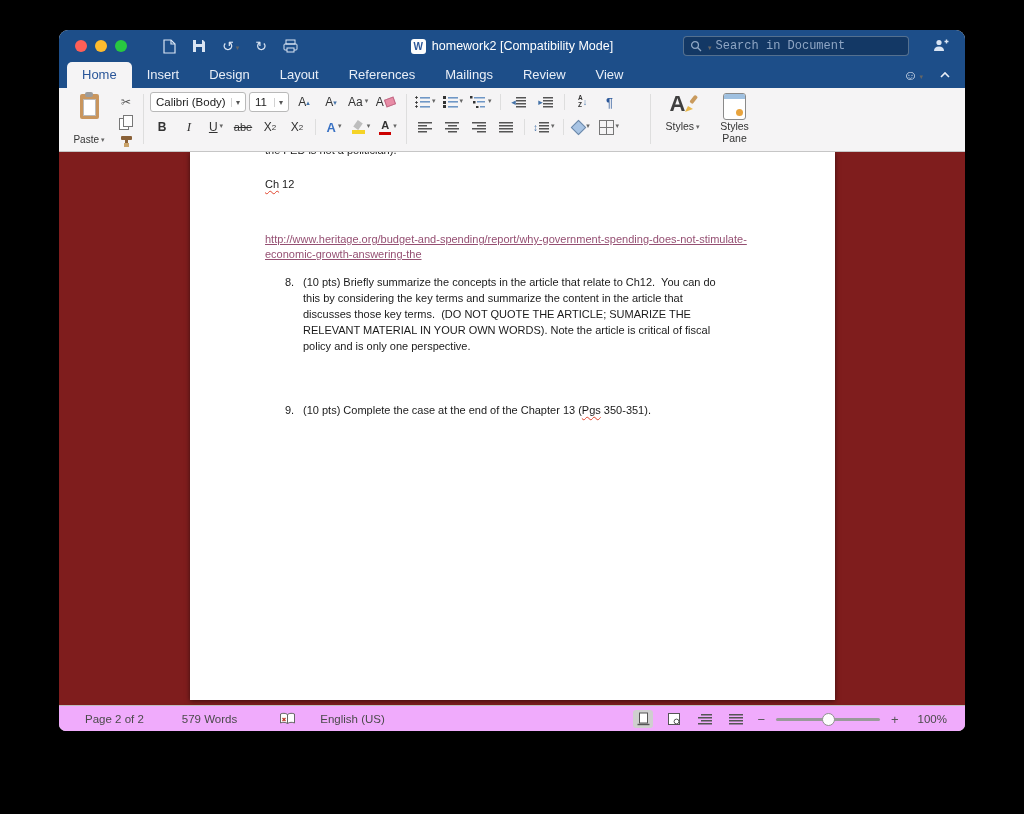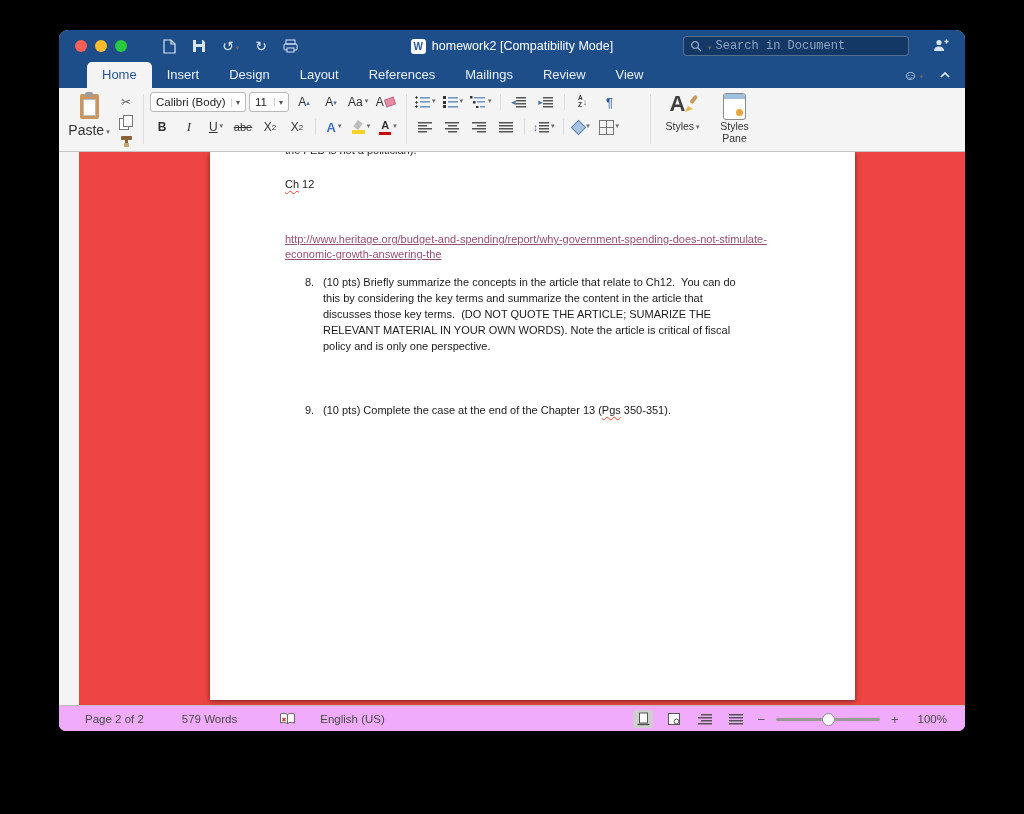--- a/index.html
+++ b/index.html
@@ -16,21 +16,21 @@
   .tb-title{position:absolute;left:0;right:0;top:0;bottom:0;display:flex;align-items:center;justify-content:center;
     gap:6px;pointer-events:none;}
   .word-badge{width:15px;height:15px;background:#fdfdfd;border-radius:3px;color:#2b579a;font-weight:bold;
     font-size:10px;display:flex;align-items:center;justify-content:center;}
   .title-text{color:#fff;font-size:12.5px;}
   .searchbox{position:absolute;right:56px;top:6px;width:226px;height:20px;background:rgba(9,30,58,.45);
     border:1px solid rgba(255,255,255,.28);border-radius:4px;display:flex;align-items:center;padding:0 6px;box-sizing:border-box;gap:4px;}
   .searchbox .ph{color:#8fa6c4;font-size:12px;font-family:Liberation Mono, monospace;}
   .share{position:absolute;right:16px;top:8px;}
   
-  .tabbar{height:26px;background:#1d4e89;display:flex;align-items:flex-end;padding-left:28px;position:relative;}
+  .tabbar{height:26px;background:#1d4e89;display:flex;align-items:flex-end;padding-left:8px;position:relative;}
   .tab{color:#e8eef7;font-size:13px;padding:0 15px;height:26px;line-height:26px;cursor:default;}
   .tab.active{background:#f5f4f5;color:#2a5699;border-radius:5px 5px 0 0;}
   .tab-right{position:absolute;right:14px;top:0;height:26px;display:flex;align-items:center;gap:16px;color:#e8eef7;}
   .smiley{font-size:14px;display:flex;align-items:center;}
   
   .ribbon{height:64px;background:#f5f4f5;border-bottom:1px solid #c6c6c6;display:flex;
     padding:3px 6px 0 8px;box-sizing:border-box;}
   .vsep{width:1px;background:#dedede;margin:3px 6px 7px;}
   .dd::after{content:"▾";font-size:7px;color:#666;margin-left:2px;display:inline-block;transform:translateY(-1px);}
   .tb{min-width:20px;height:20px;display:flex;align-items:center;justify-content:center;border-radius:3px;
@@ -38,21 +38,21 @@
   .row{display:flex;align-items:center;gap:3px;height:22px;margin-bottom:3px;}
   .combo{display:flex;align-items:center;background:#fff;border:1px solid #b9b9b9;border-radius:3px;height:20px;
     padding:0 5px;font-size:11.5px;color:#222;box-sizing:border-box;}
   .combo::after{content:"▾";font-size:8px;color:#555;border-left:1px solid #d2d2d2;padding-left:4px;margin-left:auto;}
   
   .g-clip{display:flex;gap:4px;}
   .paste-btn{display:flex;flex-direction:column;align-items:center;width:44px;padding-top:3px;cursor:default;}
   .clipboard{width:19px;height:25px;background:#c9965e;border-radius:2px;position:relative;}
   .clipboard::before{content:"";position:absolute;left:3px;top:5px;width:13px;height:17px;background:#fff;border:1px solid #bbb;box-sizing:border-box;}
   .clipboard::after{content:"";position:absolute;left:5.5px;top:-2px;width:8px;height:5px;background:#9c9c9c;border-radius:2px;}
-  .paste-lab{font-size:14px;color:#333;display:flex;align-items:center;margin-top:3px;}
+  .paste-lab{font-size:10px;color:#333;display:flex;align-items:center;margin-top:15px;}
   .mini-col{display:flex;flex-direction:column;gap:3px;padding-top:2px;}
   .mini{width:22px;height:17px;display:flex;align-items:center;justify-content:center;font-size:12px;color:#555;cursor:default;}
   .icon-copy{width:14px;height:14px;position:relative;display:inline-block;}
   .icon-copy::before{content:"";position:absolute;left:0;top:3px;width:8px;height:10px;border:1px solid #777;background:#fff;}
   .icon-copy::after{content:"";position:absolute;left:4px;top:0;width:8px;height:10px;border:1px solid #777;background:#fdfdfd;}
   
   .b-bold{font-weight:bold;}
   .b-ital{font-style:italic;font-family:"Liberation Serif",serif;font-size:13px;}
   .b-und{text-decoration:underline;}
   .b-strike{text-decoration:line-through;font-size:11px;}
@@ -115,21 +115,21 @@
   .updown{font-size:10px;color:#4472a8;margin-right:1px;}
   
   .big{display:flex;flex-direction:column;align-items:center;width:52px;padding-top:2px;cursor:default;}
   .big .lab{font-size:10.5px;color:#333;display:flex;align-items:center;line-height:1.15;margin-top:0;text-align:center;}
   .styles-A{position:relative;width:30px;height:27px;}
   .styles-A .A{font-size:22px;color:#3f3f3f;font-weight:bold;position:absolute;left:2px;top:-2px;}
   .pane-icon{width:21px;height:25px;border:1px solid #8a8a8a;border-radius:3px;background:#fff;position:relative;}
   .pane-icon::before{content:"";position:absolute;left:0;top:0;right:0;height:5px;background:#9fc0e0;border-radius:2px 2px 0 0;}
   .pane-icon::after{content:"";position:absolute;right:2px;bottom:3px;width:7px;height:7px;border-radius:50%;background:#e8a33d;}
   
-  .docarea{position:relative;height:553px;background:#ef4444;overflow:hidden;margin-left:20px;}
+  .docarea{position:relative;height:553px;background:#7f1d1d;overflow:hidden;}
   .page{position:absolute;left:131px;top:0;width:645px;height:548px;background:#fff;
     box-shadow:0 1px 5px rgba(0,0,0,.55);overflow:hidden;font-size:11px;color:#1a1a1a;}
   .line{position:absolute;left:75px;right:38px;line-height:14px;}
   .sq{text-decoration:underline;text-decoration-style:wavy;text-decoration-color:#e0452d;text-decoration-thickness:1px;text-underline-offset:2px;}
   .linkline{color:#954f72;text-decoration:underline;}
   .listitem{position:absolute;left:95px;right:108px;display:flex;line-height:16px;}
   .listitem .num{width:18px;flex:none;}
   .listitem .txt{white-space:pre-wrap;}
   
   .statusbar{height:26px;background:#f0abfc;border-top:1px solid #bdbdbd;display:flex;align-items:center;

